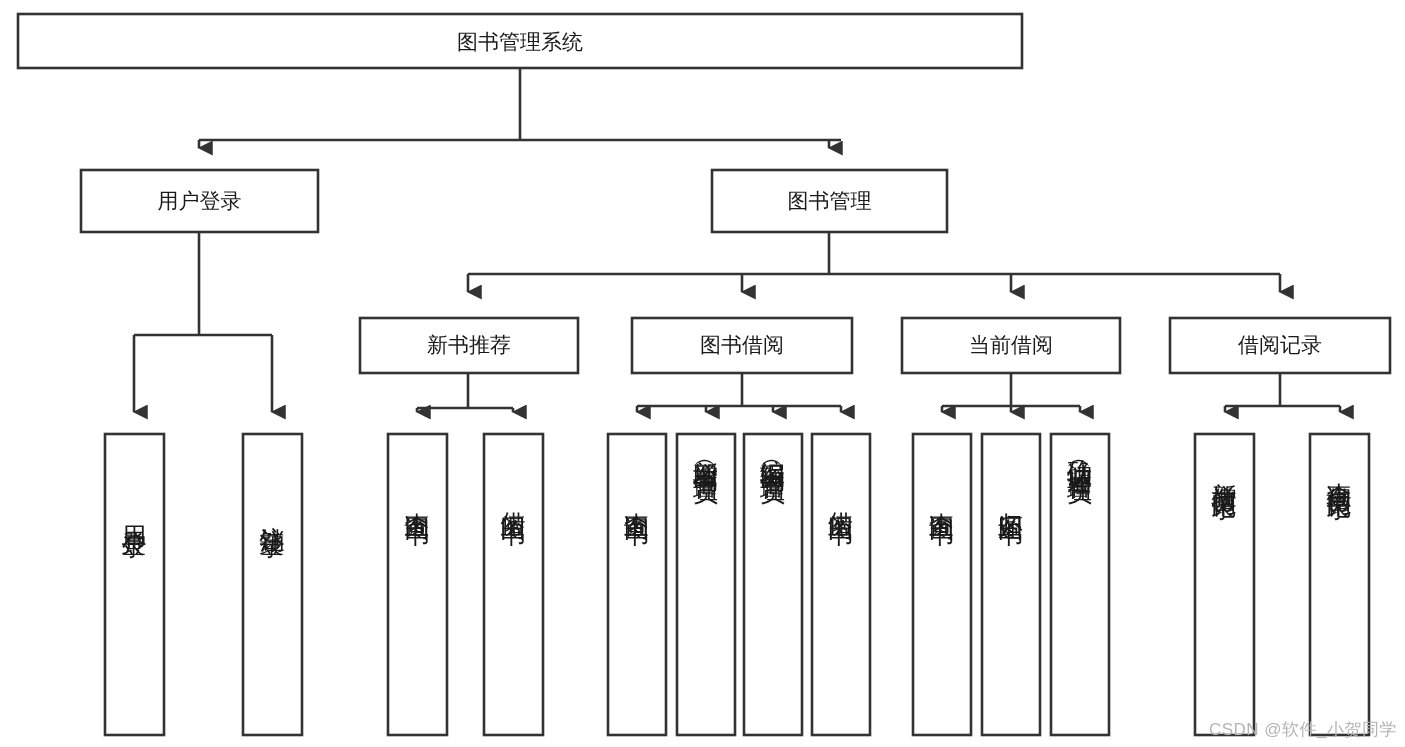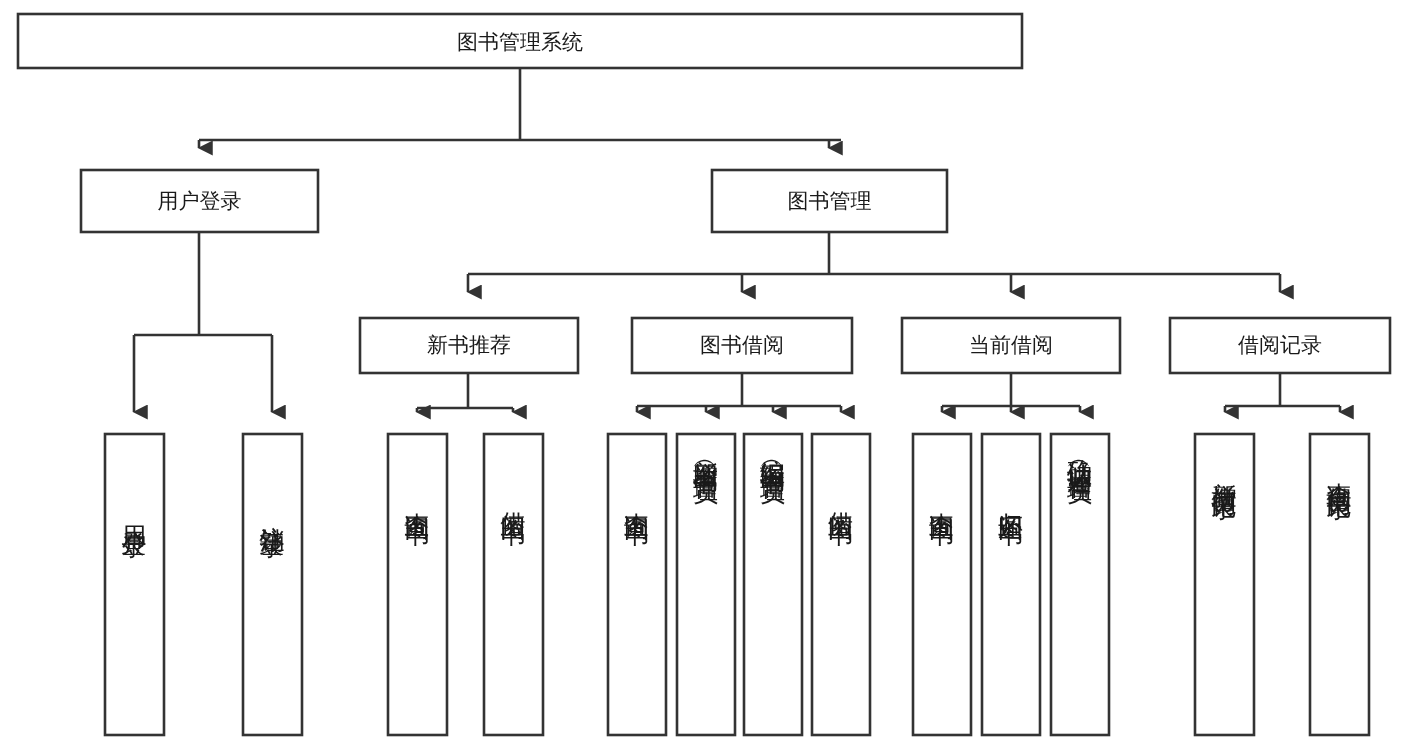--- a/index.html
+++ b/index.html
@@ -239,14 +239,15 @@
     <span class="leaf-label" style="margin-top:6px;">确认归还（管理员）</span>
   </div>
 
   <div class="leaf-label-wrap" style="left:1195px; top:434px; width:59px; height:301px;">
     <span class="leaf-label" style="margin-top:28px;">新增借阅记录</span>
   </div>
   <div class="leaf-label-wrap" style="left:1310px; top:434px; width:59px; height:301px;">
     <span class="leaf-label" style="margin-top:28px;">查询借阅记录</span>
   </div>
 
+  <div class="watermark">CSDN @软件_小贺同学</div>
 
 </div>
 
 </body></html>

